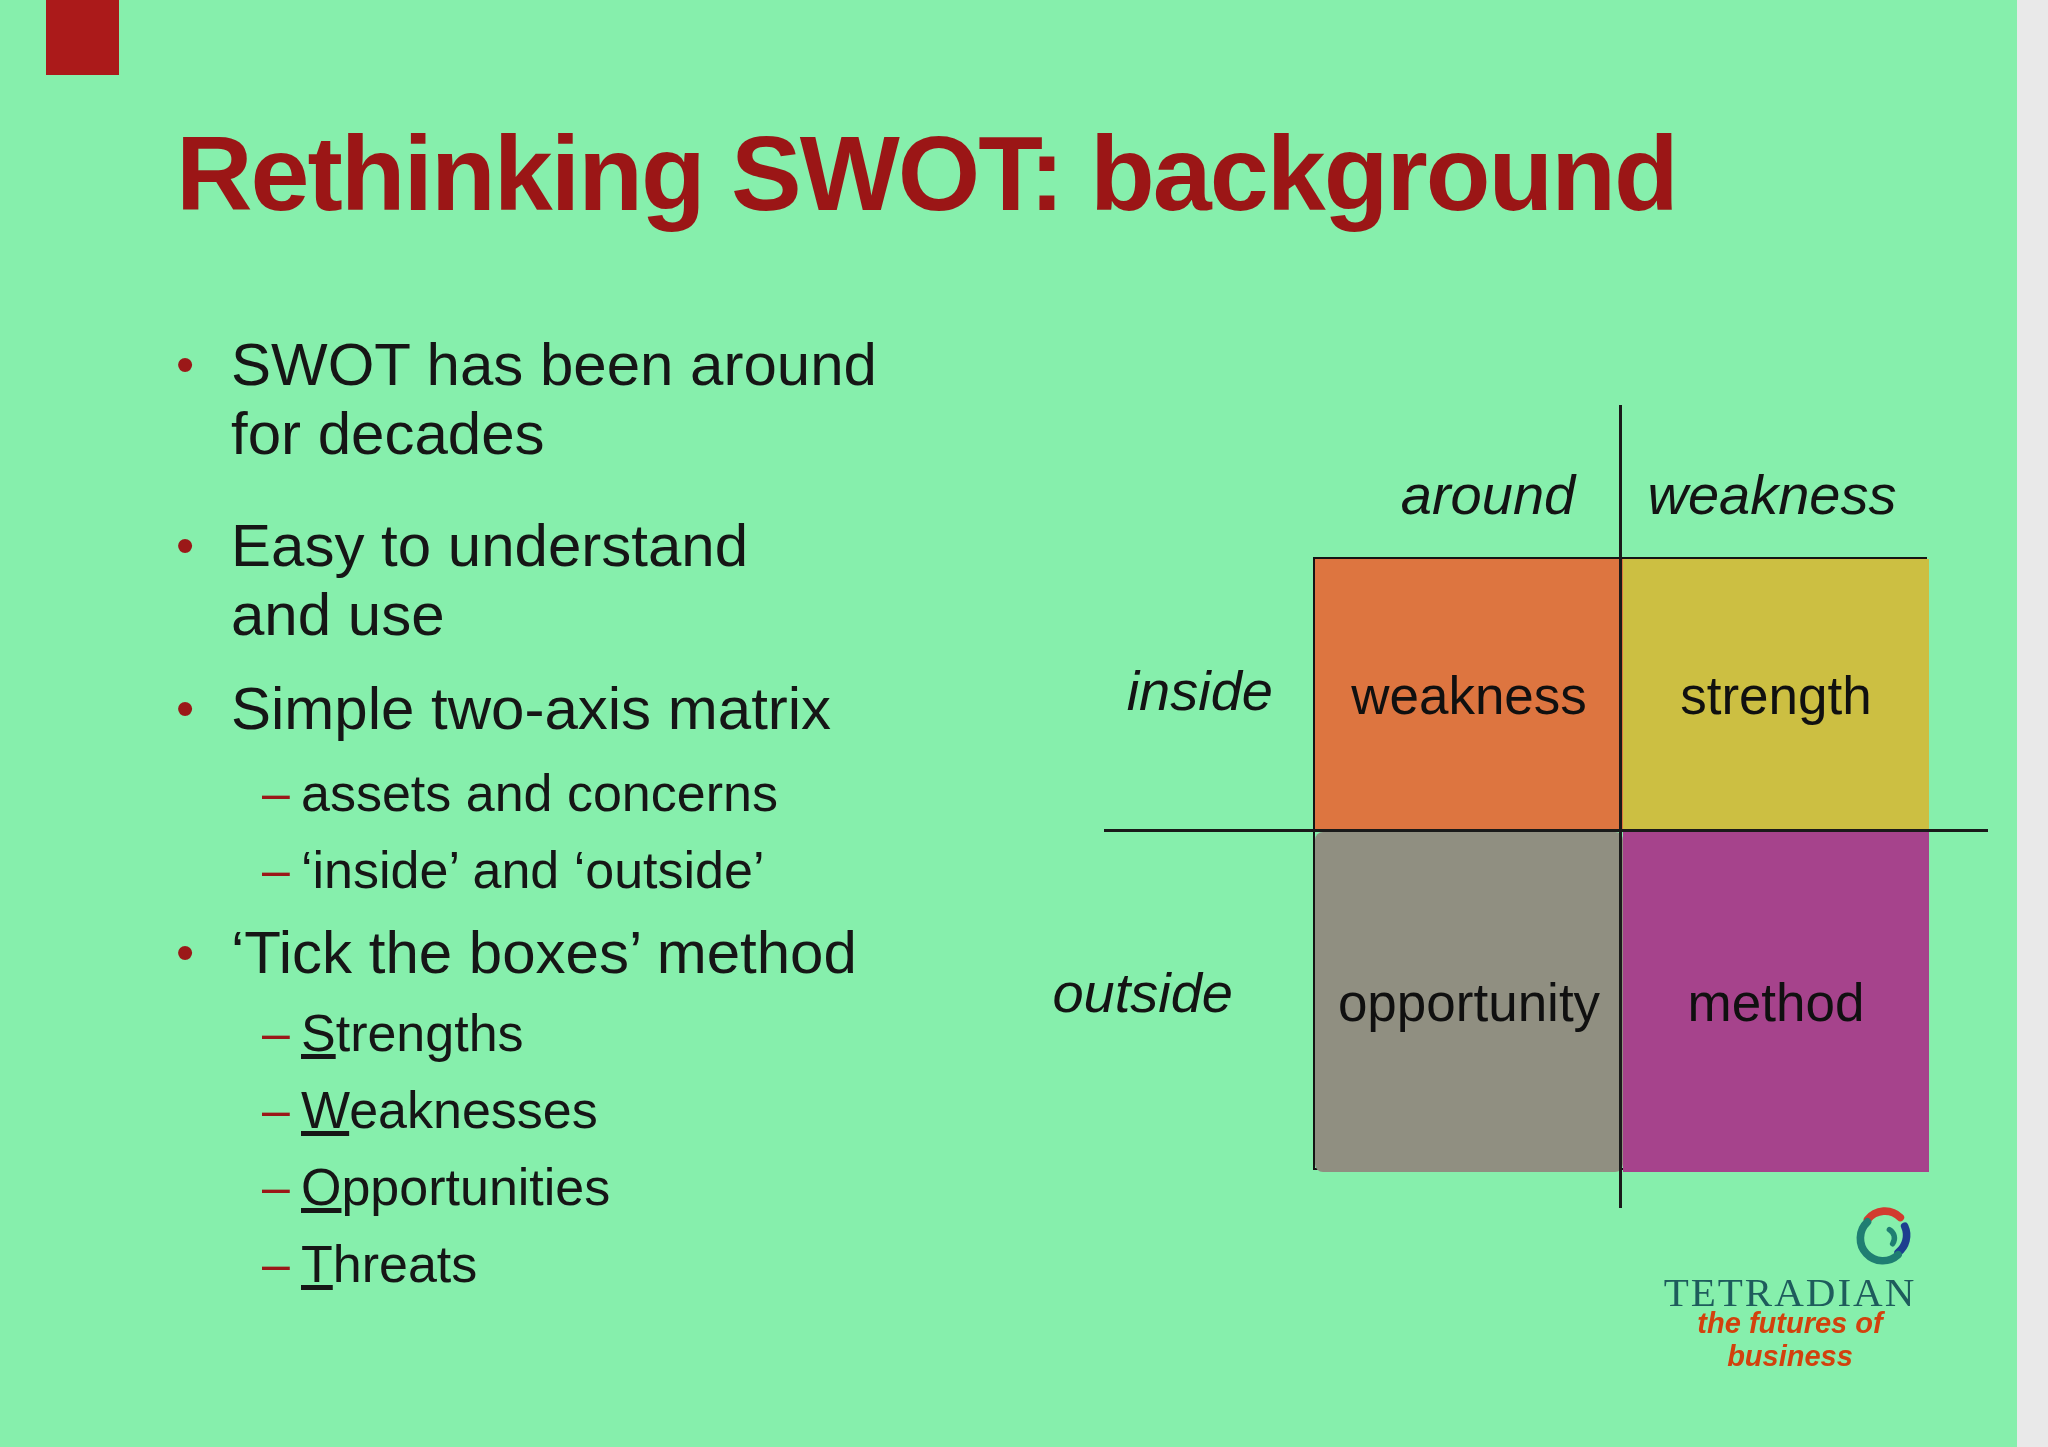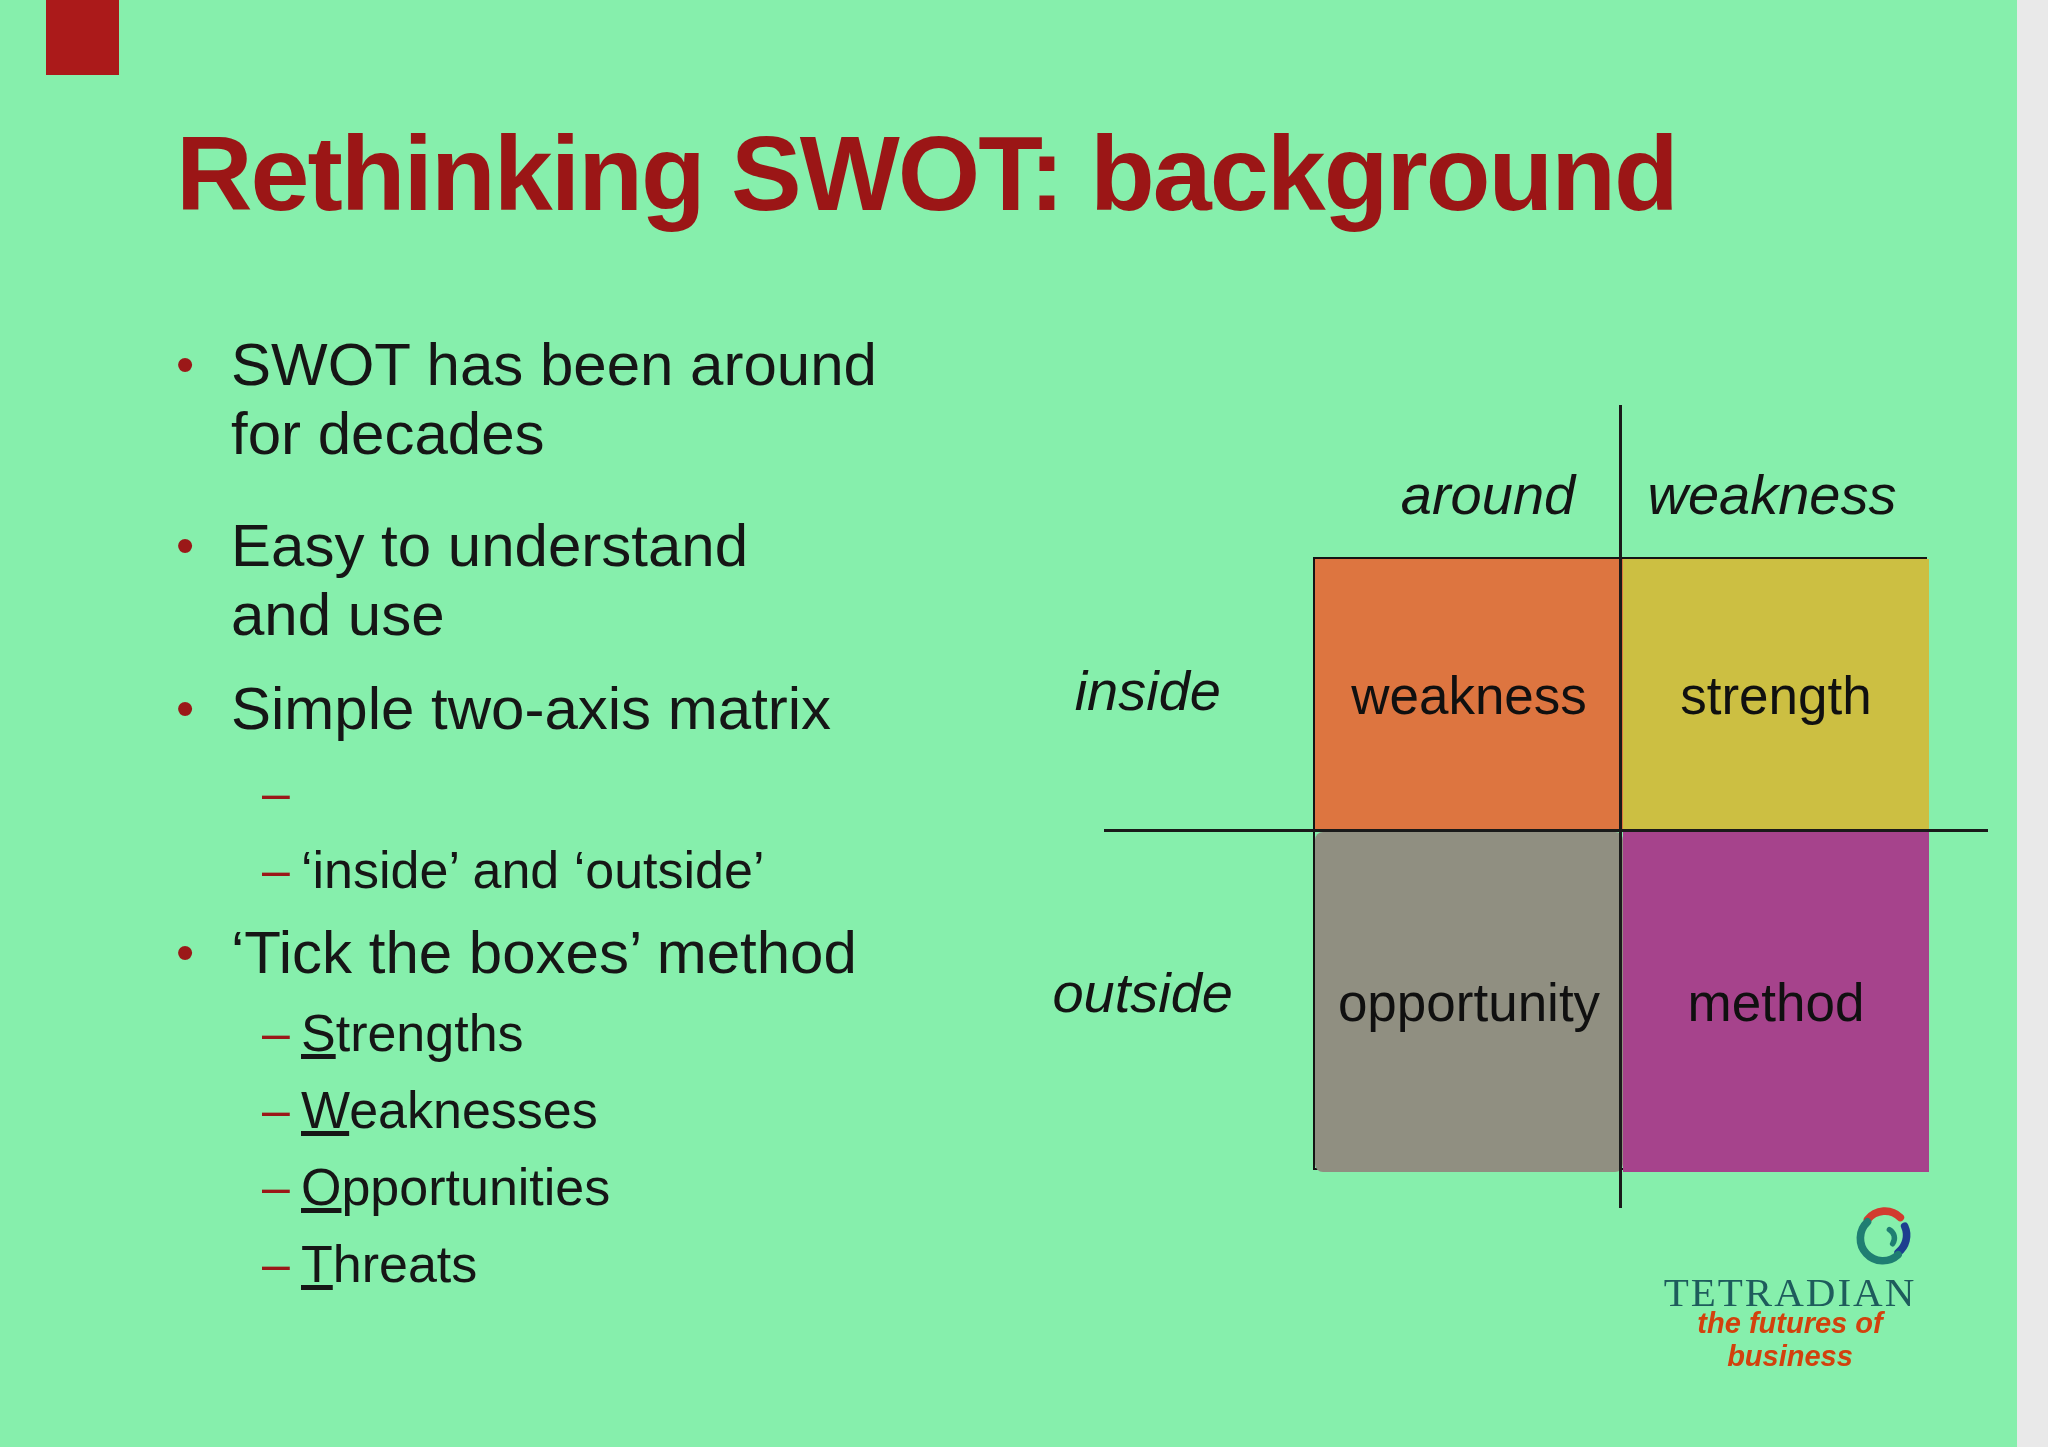--- a/index.html
+++ b/index.html
@@ -50,21 +50,21 @@
     display:grid;grid-template-columns:308px 306px;grid-template-rows:273px 340px;
     border:2px solid #141414;box-sizing:border-box;
   }
   .quad{display:flex;align-items:center;justify-content:center;
     font-size:53px;color:#101010;}
   .axis-v{left:1619px;top:405px;width:3px;height:803px;background:#1a1a1a;}
   .axis-h{left:1104px;top:829px;width:884px;height:3px;background:#1a1a1a;}
   .axis-lbl{font-style:italic;font-size:56px;color:#141414;white-space:nowrap;}
   .lbl-asset{left:1488px;top:462px;transform:translateX(-50%);}
   .lbl-concern{left:1772px;top:462px;transform:translateX(-50%);}
-  .lbl-inside{right:796px;top:658px;text-align:center;}
+  .lbl-inside{right:744px;top:658px;text-align:center;}
   .lbl-outside{right:784px;top:960px;}
 
   
   .swirl{left:1850px;top:1200px;width:70px;height:70px;}
   .logo-name{
     left:1648px;top:1268px;width:284px;text-align:center;
     font-family:"Liberation Serif",serif;font-size:41px;
     letter-spacing:2px;color:#1e5c5c;
   }
   .logo-tag{
@@ -90,20 +90,21 @@
     <span class="mark">•</span>
     <span class="txt">Easy to understand
 and use</span>
   </div>
   <div class="abs bullet b3">
     <span class="mark">•</span>
     <span class="txt">Simple two-axis matrix</span>
   </div>
   <div class="abs sub sub1">
     <span class="mark">–</span>
+    <span class="txt">assets and concerns</span>
   </div>
   <div class="abs sub sub2">
     <span class="mark">–</span>
     <span class="txt">‘inside’ and ‘outside’</span>
   </div>
   <div class="abs bullet b4">
     <span class="mark">•</span>
     <span class="txt">‘Tick the boxes’ method</span>
   </div>
 

